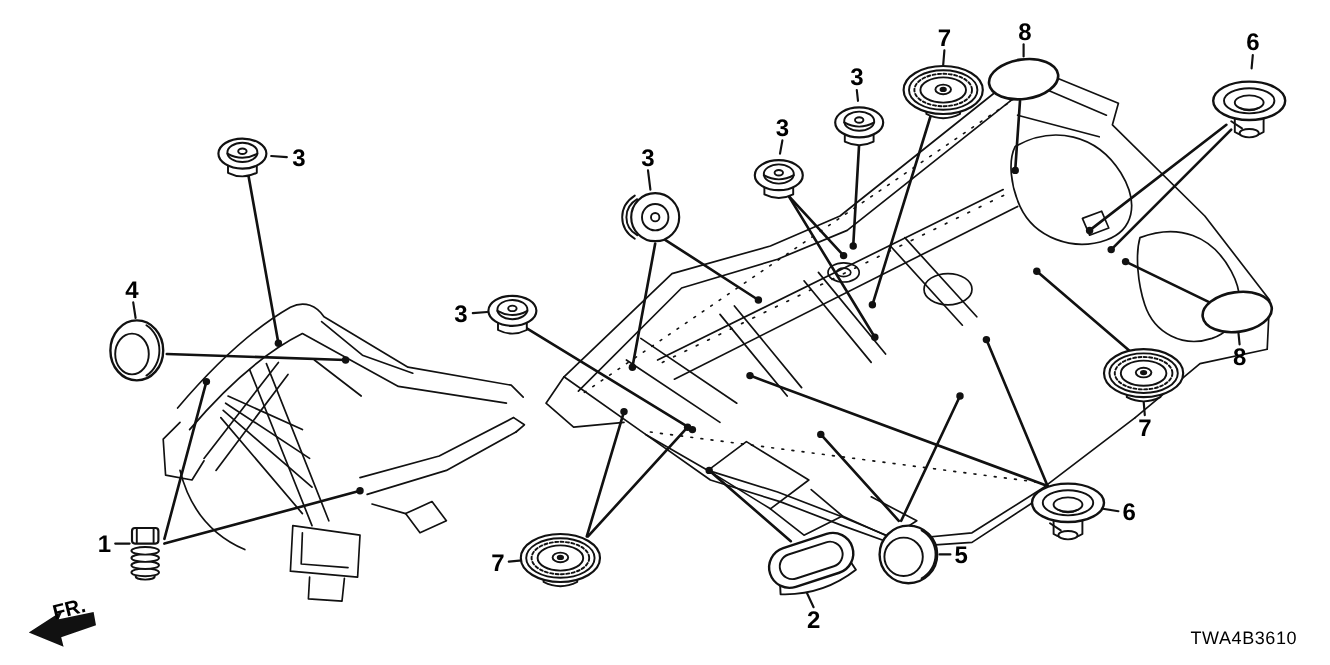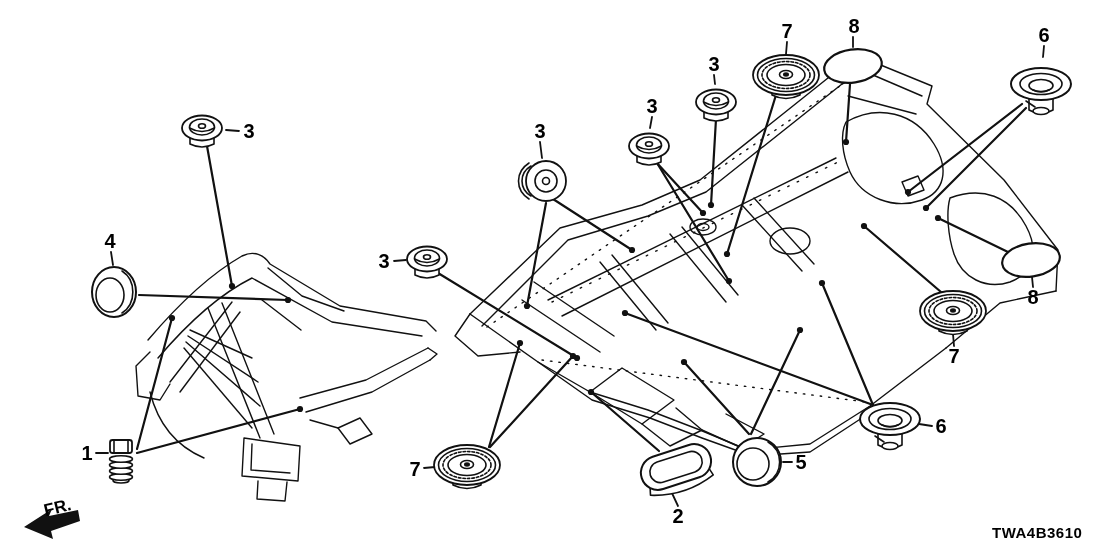--- a/index.html
+++ b/index.html
@@ -1,19 +1,19 @@
 <!DOCTYPE html>
 <html><head>
 <meta charset="utf-8">
 <style>
   html,body{margin:0;padding:0;background:#fff;}
   .stage{position:relative;width:1108px;height:554px;background:#fff;overflow:hidden;
          font-family:"Liberation Sans",sans-serif;color:#000;}
   .stage svg{position:absolute;left:0;top:0;}
-  .code{position:absolute;left:992px;top:524px;font-size:15px;font-weight:bold;letter-spacing:.5px;}
+  .code{position:absolute;left:992px;top:524px;font-size:15px;font-weight:normal;letter-spacing:.5px;}
   .fr{position:absolute;left:44px;top:498px;font-size:17px;font-weight:bold;transform:rotate(-14deg);}
   text{font-family:"Liberation Sans",sans-serif;}
 </style>
 </head>
 <body>
 
 <div class="stage">
 
   <svg id="dsvg" width="1108" height="554" viewBox="0 0 1108 554">
 

